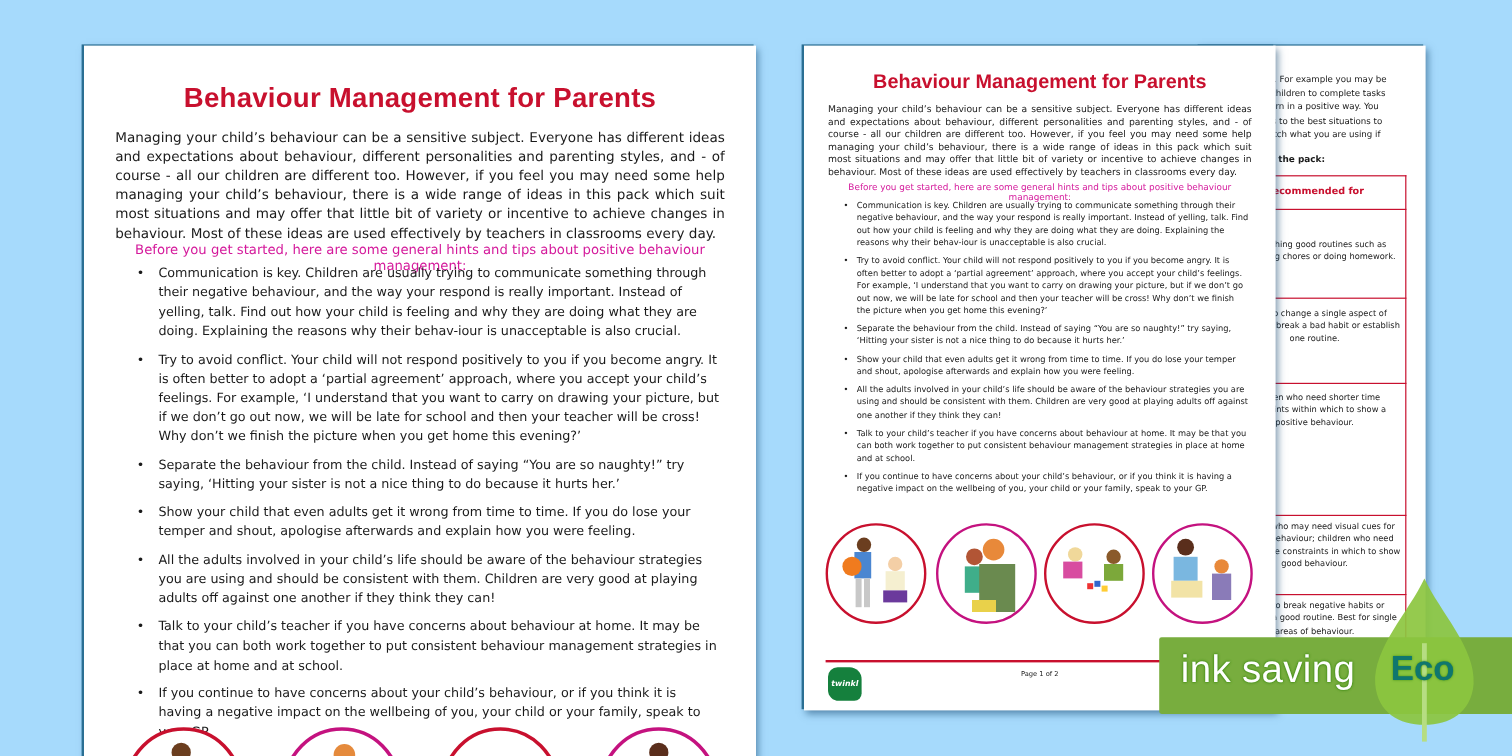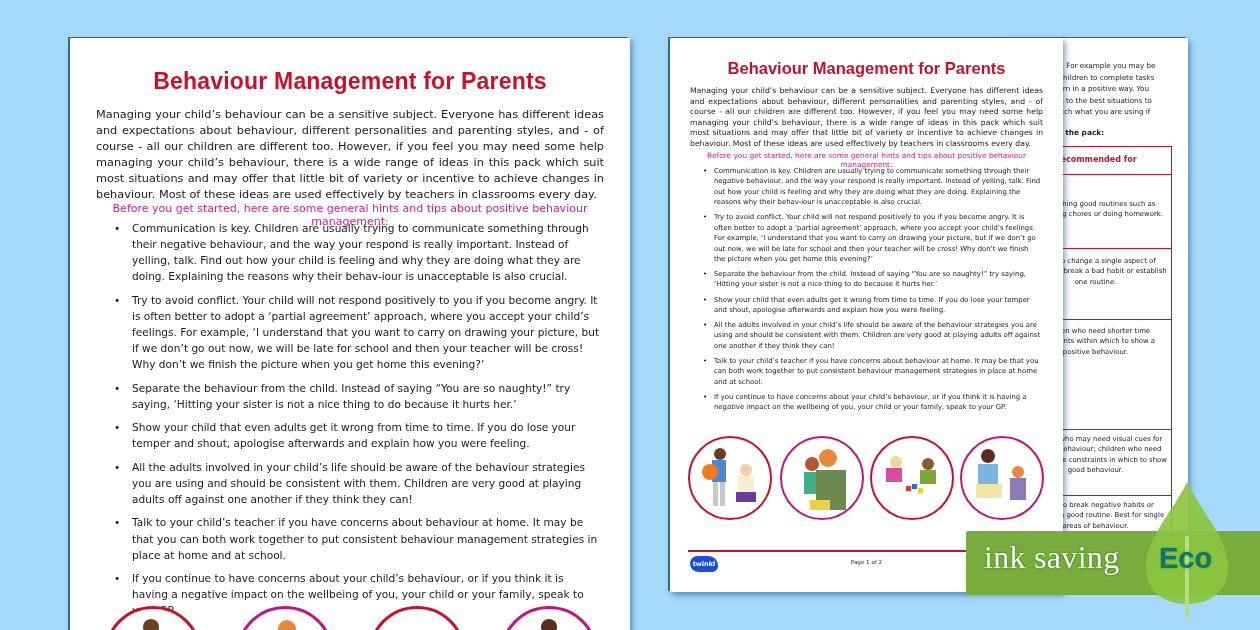--- a/index.html
+++ b/index.html
@@ -71,23 +71,23 @@
     #page2 li {
       font-size: 6.9px; line-height: 10.4px; margin-bottom: 4.7px;
       position: relative; padding-left: 12px;
     }
     #page2 li::before { content: "\2022"; position: absolute; left: 1px; top: 0; }
     #page2 .circles { position: absolute; top: 398px; left: 18px; right: 18px; height: 86px; }
     #page2 .footer-line {
       position: absolute; left: 18px; right: 18px; top: 512px; height: 2px; background: #c8102e;
     }
     #page2 .logo {
-      position: absolute; left: 20px; top: 518px; width: 28px; height: 16px;
-      background: #1d4ed8; border-radius: 8px 10px 6px 9px;
-      color: #fff; font-size: 6.5px; font-weight: bold; 
+      position: absolute; left: 20px; top: 518px; width: 28px; height: 28px;
+      background: #15803d; border-radius: 8px 10px 6px 9px;
+      color: #fff; font-size: 6.5px; font-weight: bold; font-style: italic;
       display: flex; align-items: center; justify-content: center;
     }
     #page2 .page-num {
       position: absolute; left: 0; right: 0; top: 521px; text-align: center; font-size: 5.6px;
     }
 
     
     #page3 { left: 1000px; top: 38px; width: 188px; height: 540px; z-index: 1; }
     #page3 .shade {
       position: absolute; left: 0; top: 0; bottom: 0; width: 36px;
@@ -119,21 +119,21 @@
     #page3 tr.r4 td { height: 66px; padding-top: 4px; }
     #page3 tr.r5 td { height: 60px; padding-top: 4px; border-top-color: #c4127f; }
 
     
     #eco-banner {
       position: absolute; left: 966px; top: 531px; width: 300px; height: 64px;
       background: #78ad3e; z-index: 5; border-radius: 2px;
     }
     #eco-banner .label {
       position: absolute; left: 18px; top: 8px; font-size: 32px; color: #fff;
-      font-family: Liberation Serif, serif;
+      font-family: Liberation Sans, sans-serif;
       text-shadow: 0 0 2px #3d8a12, 0 0 2px #3d8a12;
       letter-spacing: 0.3px;
     }
     #eco-leaf { position: absolute; left: 1140px; top: 480px; width: 94px; height: 140px; z-index: 6; }
     #eco-leaf .eco-text {
       position: absolute; left: 19px; top: 62px; font-size: 29px; color: #0f766e; font-weight: bold;
       font-family: "Liberation Sans", sans-serif;
       text-shadow: 0 0 2px #3d8a12;
     }
   </style>

